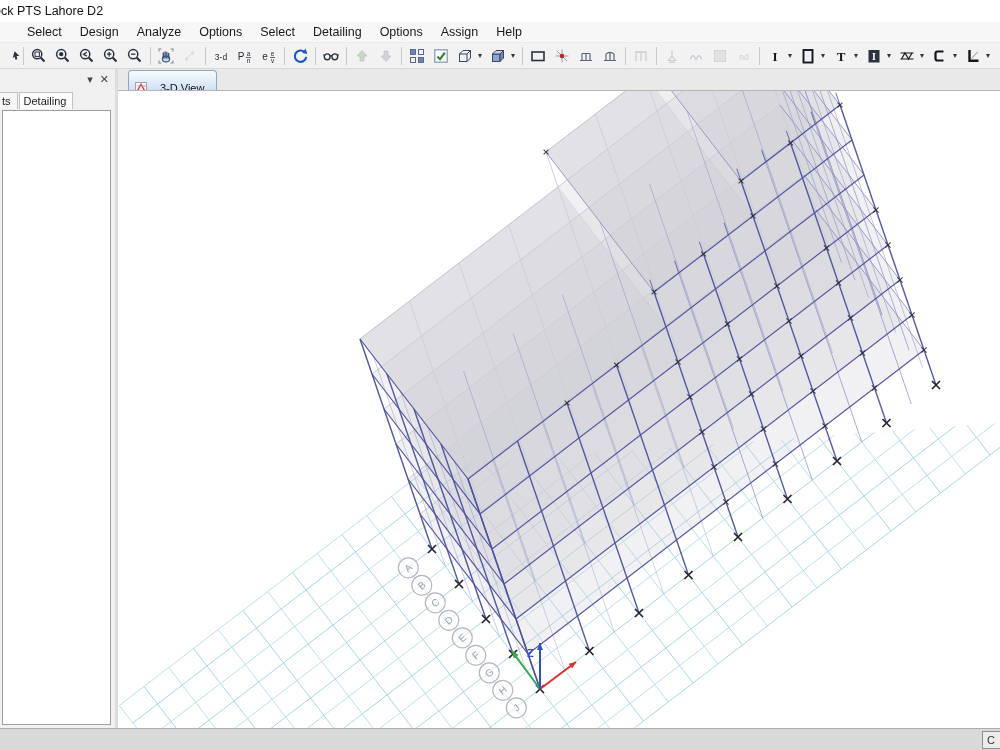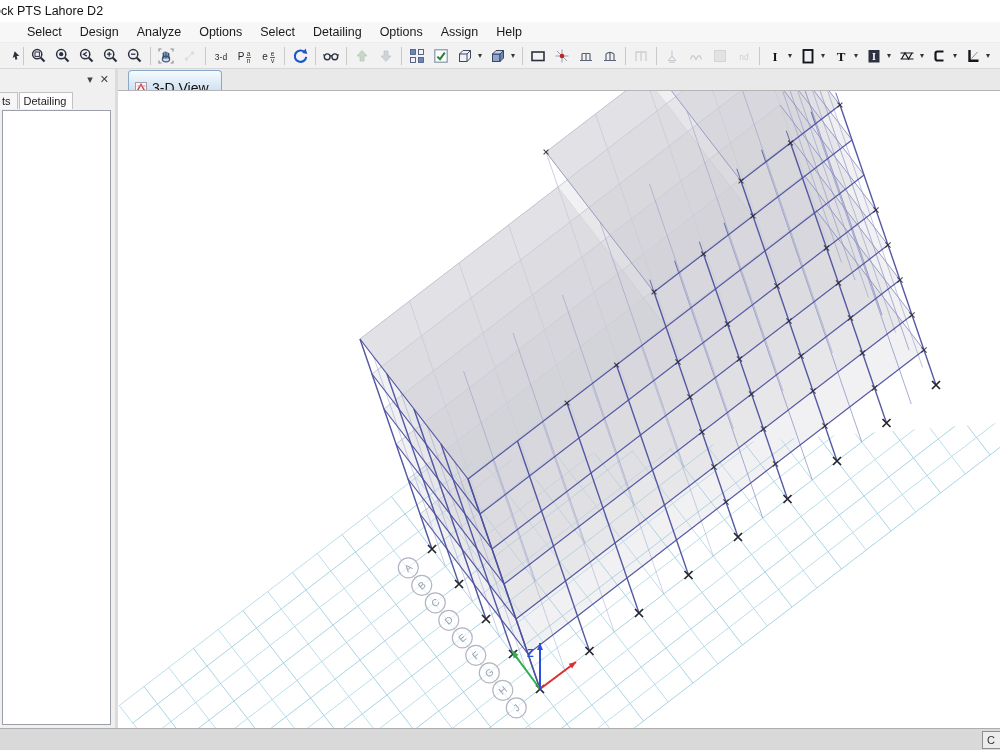--- a/index.html
+++ b/index.html
@@ -41,22 +41,22 @@
   .lp-tab { padding:2px 6px 2px 4px; border:1px solid #c2c2c2; border-bottom:none;
     background:#f6f6f6; margin-right:1px; white-space:nowrap; }
   .lp-tab.cut { margin-left:-3px; }
   .lp-tab.active { background:#fdfdfd; }
   .lp-body { position:absolute; left:2px; right:4px; top:41px; bottom:3px; background:#fff;
     border:1px solid #9aa0a6; }
 
   
   .mainarea { position:absolute; left:118px; top:0; right:0; bottom:0; }
   .tabstrip { height:21px; background:#e9e9e9; display:flex; align-items:flex-end; padding-left:10px; }
-  .viewtab { height:20px; display:flex; align-items:center; gap:4px; padding:14px 12px 0 6px;
-    font-size:14px; color:#111; background:linear-gradient(#f7fbfe,#cfe2f2);
+  .viewtab { height:20px; display:flex; align-items:center; gap:12px; padding:14px 12px 0 6px;
+    font-size:11px; color:#111; background:linear-gradient(#f7fbfe,#cfe2f2);
     border:1px solid #89a8c8; border-bottom:none; border-radius:4px 4px 0 0; }
   .viewport { position:absolute; left:0; top:21px; right:0; bottom:0; background:#ffffff;
     border-top:1px solid #b5b5b5; overflow:hidden; }
   .viewport svg { display:block; }
   .splitter { position:absolute; left:115px; top:0; width:3px; bottom:0; background:#dcdcdc; }
 
   
   .statusbar { position:absolute; left:0; right:0; bottom:0; height:22px; background:#d9d9d9;
     border-top:1px solid #adadad; }
   .status-box { position:absolute; right:-8px; top:2px; width:26px; height:18px;

